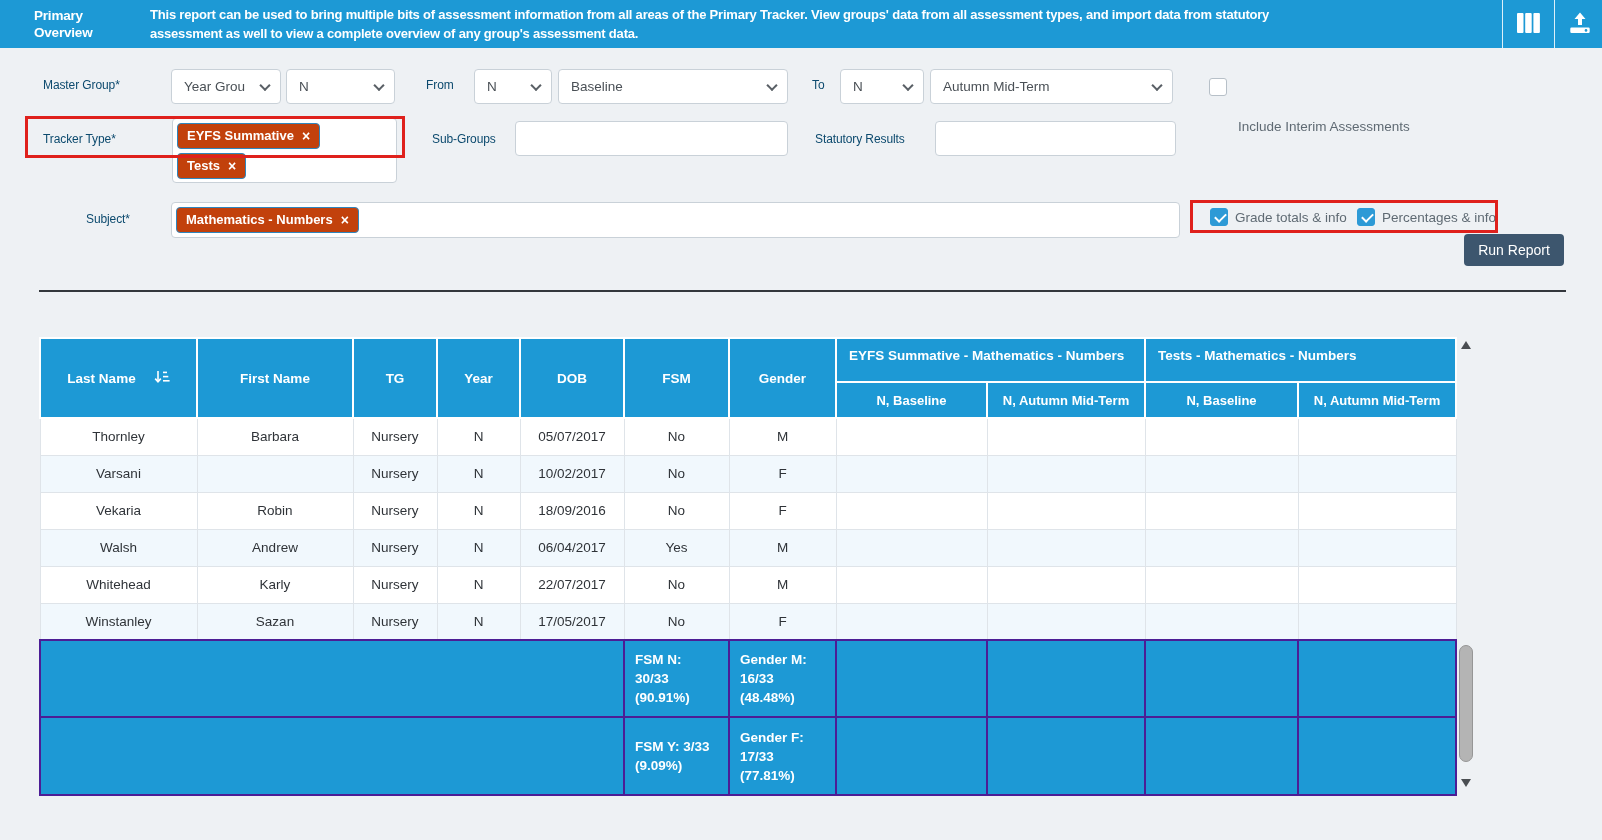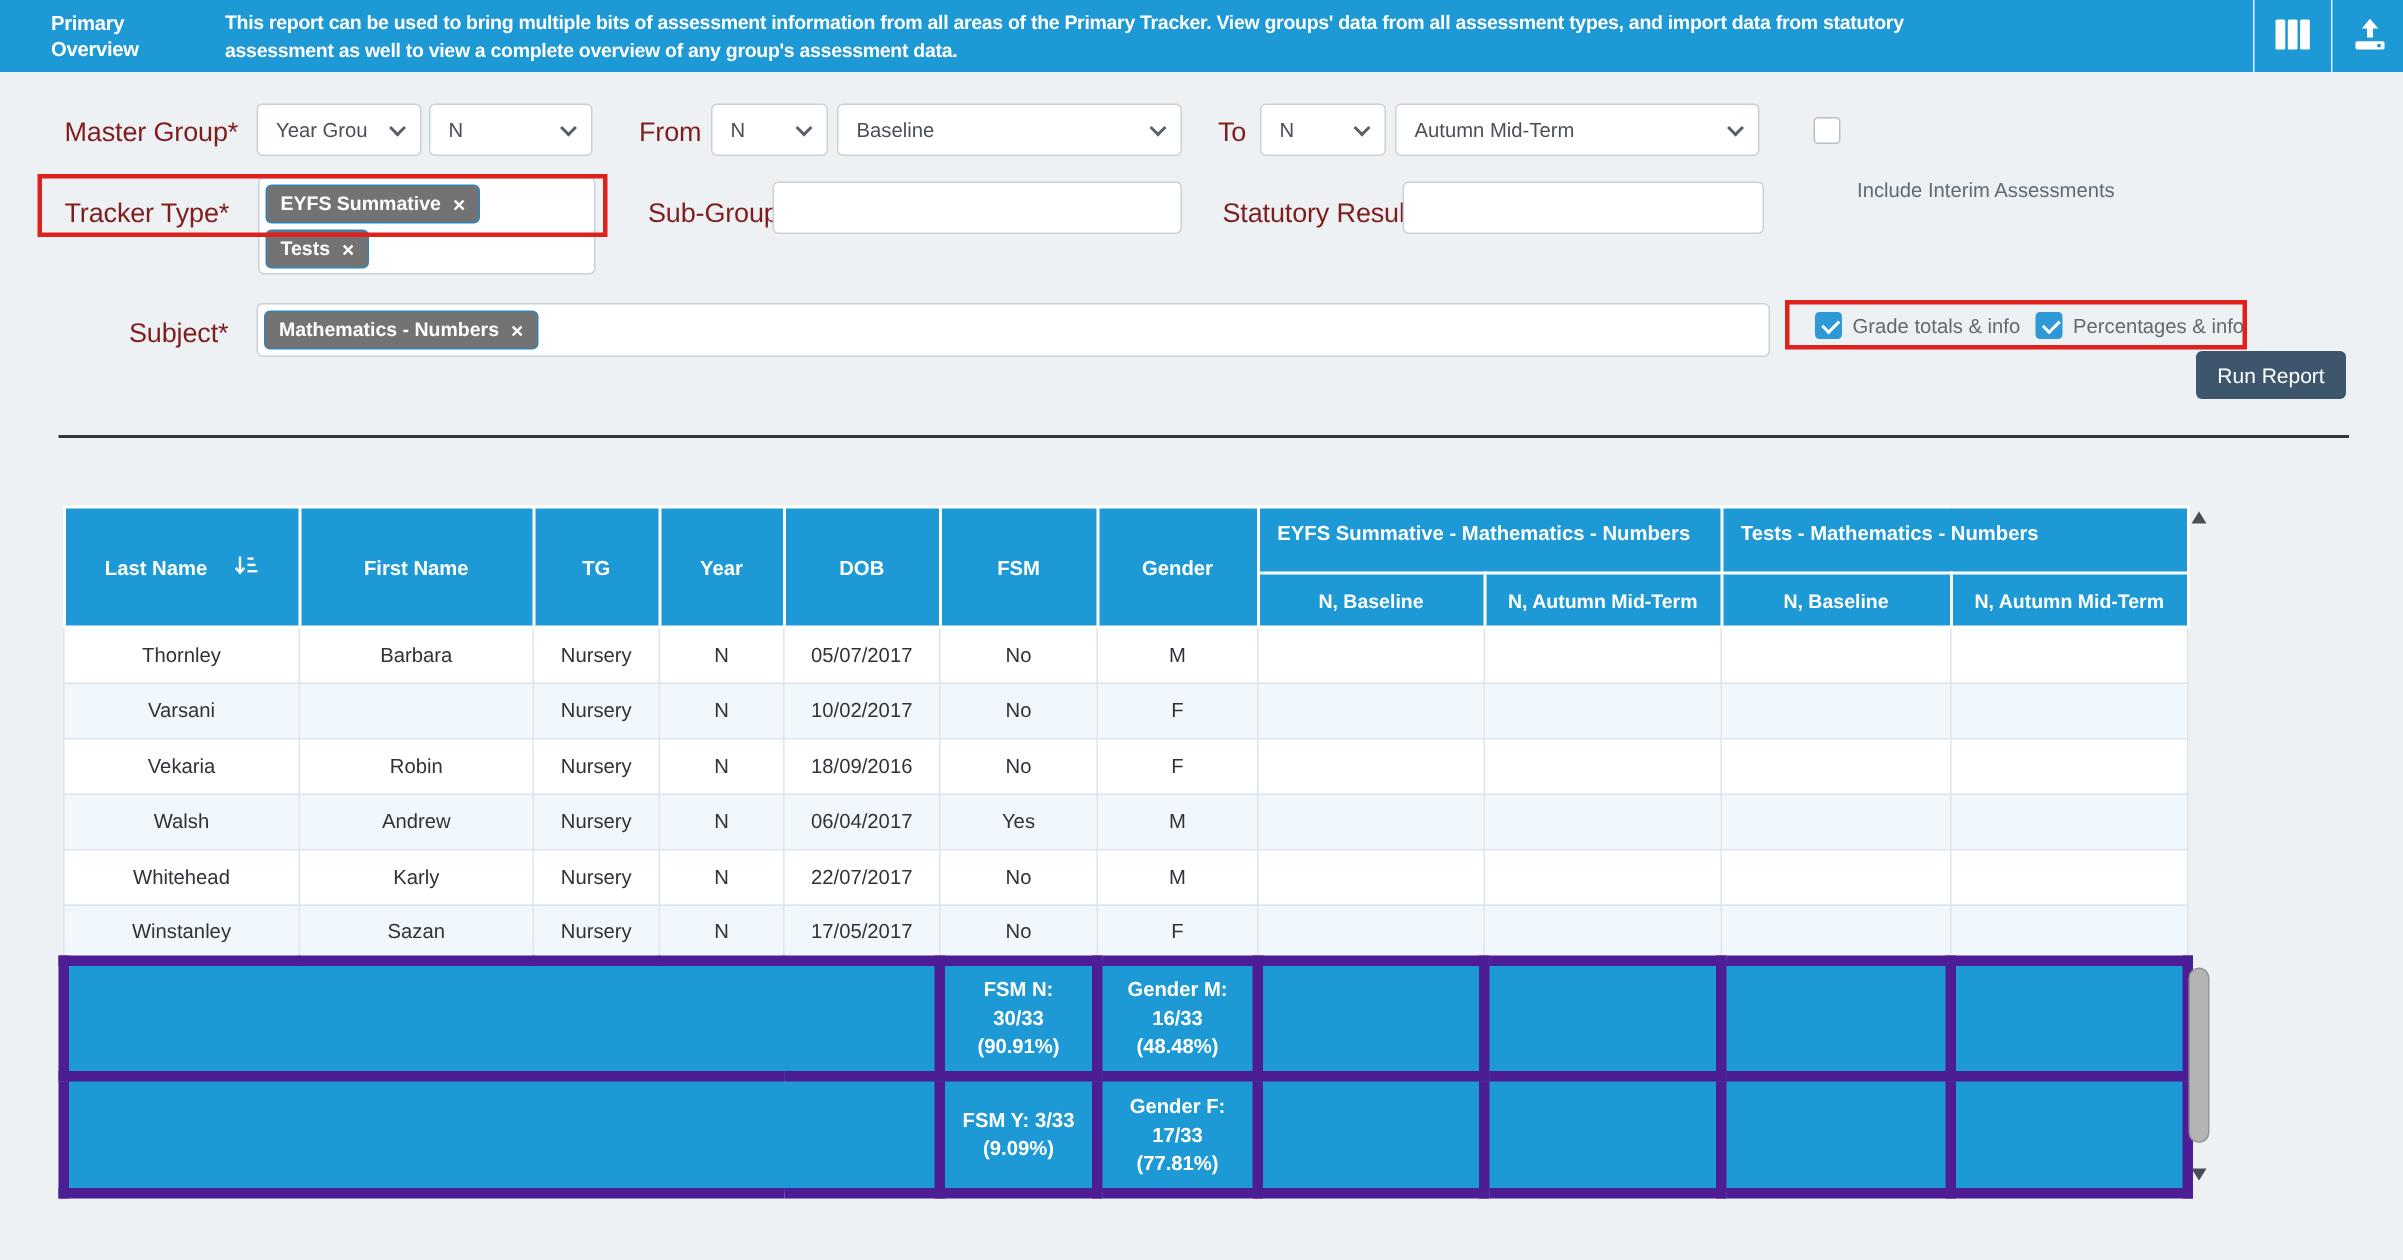--- a/index.html
+++ b/index.html
@@ -7,46 +7,46 @@
   .page { position:relative; width:1602px; height:840px; background:#eef1f4; overflow:hidden; }
 
   
   .topbar { position:absolute; left:0; top:0; width:1602px; height:48px; background:#1d99d5; }
   .topbar-title { position:absolute; left:34px; top:7px; width:78px; color:#fff; font-weight:700; font-size:13.5px; line-height:17px; letter-spacing:-0.2px; }
   .topbar-desc { position:absolute; left:150px; top:5px; width:1140px; color:#fff; font-weight:700; font-size:13px; line-height:19px; letter-spacing:-0.2px; }
   .topbar-divider { position:absolute; top:0; width:1px; height:48px; background:rgba(255,255,255,0.85); }
   .topbar-btn { position:absolute; top:0; width:50px; height:48px; background:transparent; border:none; cursor:pointer; display:flex; align-items:center; justify-content:center; }
 
   
-  .flabel { position:absolute; color:#7f1d1d; font-size:18px; letter-spacing:-0.1px; white-space:nowrap; }
+  .flabel { position:absolute; color:#0c4a6e; font-size:12px; letter-spacing:-0.1px; white-space:nowrap; }
   .select { position:absolute; height:35px; background:#fff; border:1px solid #c9d1d8; border-radius:4px; display:flex; align-items:center; padding:0 26px 0 12px; font-size:13.5px; color:#4a5056; cursor:pointer; overflow:hidden; white-space:nowrap; }
   .chev { position:absolute; right:11px; top:50%; width:8px; height:8px; border-right:2px solid #5a6066; border-bottom:2px solid #5a6066; transform:translateY(-70%) rotate(45deg); }
   .tinput { position:absolute; height:35px; background:#fff; border:1px solid #c9d1d8; border-radius:4px; font-size:13.5px; color:#4a5056; padding:0 10px; }
   .multisel { position:absolute; background:#fff; border:1px solid #c9d1d8; border-radius:4px; padding:4px; display:flex; align-items:flex-start; flex-wrap:wrap; gap:4px; }
-  .tag { display:inline-flex; align-items:center; gap:8px; background:#737373; border:1px solid #2f86be; border-radius:4px; color:#fff; font-weight:700; font-size:13px; padding:4px 9px; line-height:16px; white-space:nowrap;text-align:center; }
+  .tag { display:inline-flex; align-items:center; gap:8px; background:#c2410c; border:1px solid #2f86be; border-radius:4px; color:#fff; font-weight:700; font-size:13px; padding:4px 9px; line-height:16px; white-space:nowrap;text-align:center; }
   .tag-x { font-weight:700; font-size:14px; line-height:14px; cursor:pointer; }
   .cb { position:absolute; width:18px; height:18px; border-radius:3px; cursor:pointer; }
   .cb.off { background:#fff; border:1px solid #b7c0c8; }
   .cb.on { background:#2d9ad6; border:1px solid #2d9ad6; }
   .cb.on::after { content:""; position:absolute; left:4px; top:4px; width:9px; height:5px; border-left:2px solid #fff; border-bottom:2px solid #fff; transform:rotate(-45deg); }
   .cblabel { position:absolute; color:#5f6a73; font-size:13.5px; white-space:nowrap; }
   .run-btn { position:absolute; left:1464px; top:234px; width:100px; height:32px; background:#3d566e; color:#fff; border:none; border-radius:4px; font-size:14px; font-family:"Liberation Sans", sans-serif; cursor:pointer; }
   .annotation { position:absolute; border:3px solid #df211c; pointer-events:none; z-index:50; }
   .section-divider { position:absolute; left:39px; top:290px; width:1527px; height:2px; background:#33373c; }
 
   
   table.report { position:absolute; left:39px; top:337px; width:1416px; border-collapse:collapse; table-layout:fixed; }
   table.report th { background:#1d99d5; color:#fff; border:2px solid #fff; font-size:13.5px; font-weight:700; }
   th.colh { text-align:center; vertical-align:middle; }
   th.group-h { text-align:left; vertical-align:top; padding:9px 12px; height:44px; }
   tr.shead th { height:36px; text-align:center; vertical-align:middle; font-size:13px; }
   td { border:1px solid #dfe4e9; font-size:13.5px; color:#2f3338; text-align:center; vertical-align:middle; background:#fff; }
   tr.data-row { height:37px; }
   tr.data-row.stripe td { background:#f1f8fd; }
-  tr.summary-row td { background:#1d99d5; border:7px solid #4c1d95; color:#fff; font-weight:700; text-align:center; padding:6px 10px; line-height:19px; font-size:13.5px; }
+  tr.summary-row td { background:#1d99d5; border:2px solid #4c1d95; color:#fff; font-weight:700; text-align:left; padding:6px 10px; line-height:19px; font-size:13.5px; }
   tr.sum1 { height:77px; } tr.sum2 { height:78px; }
   .lastname-wrap { display:flex; align-items:center; justify-content:center; gap:18px; }
 
   
   .scrollbar { position:absolute; left:1457px; top:337px; width:19px; height:452px; }
   .sb-up { position:absolute; left:4px; top:4px; width:0; height:0; border-left:5.5px solid transparent; border-right:5.5px solid transparent; border-bottom:8px solid #4a4e52; cursor:pointer; }
   .sb-down { position:absolute; left:4px; bottom:2px; width:0; height:0; border-left:5.5px solid transparent; border-right:5.5px solid transparent; border-top:8px solid #4a4e52; cursor:pointer; }
   .sb-thumb { position:absolute; left:2px; top:308px; width:14px; height:117px; background:#b4b4b4; border:1px solid #969696; border-radius:7px; cursor:pointer; }
 </style>
 </head>

